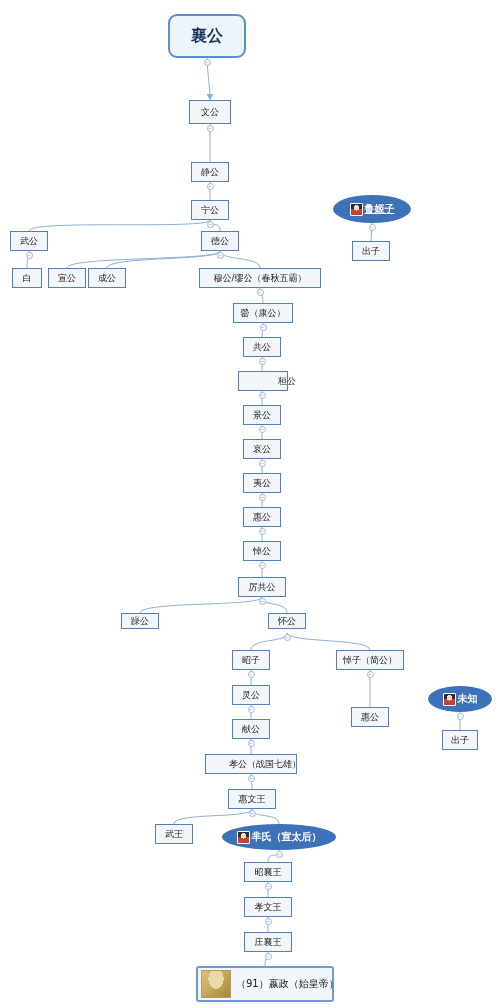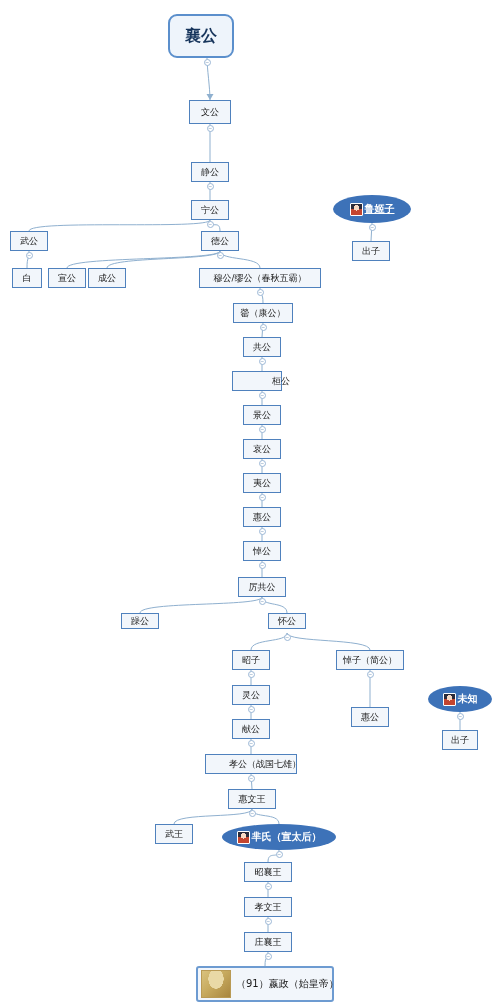--- a/index.html
+++ b/index.html
@@ -124,21 +124,21 @@
       <path d="M 252 809 C 252 819, 279 812, 279 824" fill="none" stroke="#8fb0cf" stroke-width="1"></path>
       <path d="M 279 850 C 279 860, 268 850, 268 862" fill="none" stroke="#8fb0cf" stroke-width="1"></path>
       <path d="M 268 882 L 268 897" fill="none" stroke="#8fb0cf" stroke-width="1"></path>
       <path d="M 268 917 L 268 932" fill="none" stroke="#8fb0cf" stroke-width="1"></path>
       <path d="M 268 952 C 268 962, 265 954, 265 966" fill="none" stroke="#8fb0cf" stroke-width="1"></path>
       <path d="M 372 223 L 371 241" fill="none" stroke="#8fb0cf" stroke-width="1"></path>
       <path d="M 460 712 L 460 730" fill="none" stroke="#8fb0cf" stroke-width="1"></path>
       <path d="M 206.5 94 L 213.5 94 L 210 100 Z" fill="#8fb0cf"></path>
     </svg>
   <div id="nodes">
-      <div class="node root" style="left: 168px; top: 14px; width: 66px; height: 44px;">
+      <div class="node root" style="left: 168px; top: 14px; width: 78px; height: 44px;">
         <span class="nlabel">襄公</span>
       </div>
       <div class="node" style="left: 189px; top: 100px; width: 42px; height: 24px;">
         <span class="nlabel">文公</span>
       </div>
       <div class="node" style="left: 191px; top: 162px; width: 38px; height: 20px;">
         <span class="nlabel">静公</span>
       </div>
       <div class="node" style="left: 191px; top: 200px; width: 38px; height: 20px;">
         <span class="nlabel">宁公</span>
@@ -160,21 +160,21 @@
       </div>
       <div class="node" style="left: 199px; top: 268px; width: 122px; height: 20px;">
         <span class="nlabel">穆公/缪公（春秋五霸）</span>
       </div>
       <div class="node" style="left: 233px; top: 303px; width: 60px; height: 20px;">
         <span class="nlabel">罃（康公）</span>
       </div>
       <div class="node" style="left: 243px; top: 337px; width: 38px; height: 20px;">
         <span class="nlabel">共公</span>
       </div>
-      <div class="node" style="left: 232px; top: 371px; width: 38px; height: 20px; padding-left: 48px;">
+      <div class="node" style="left: 238px; top: 371px; width: 38px; height: 20px; padding-left: 48px;">
         <span class="nlabel">桓公</span>
       </div>
       <div class="node" style="left: 243px; top: 405px; width: 38px; height: 20px;">
         <span class="nlabel">景公</span>
       </div>
       <div class="node" style="left: 243px; top: 439px; width: 38px; height: 20px;">
         <span class="nlabel">哀公</span>
       </div>
       <div class="node" style="left: 243px; top: 473px; width: 38px; height: 20px; align-items: center;">
         <span class="nlabel">夷公</span>

